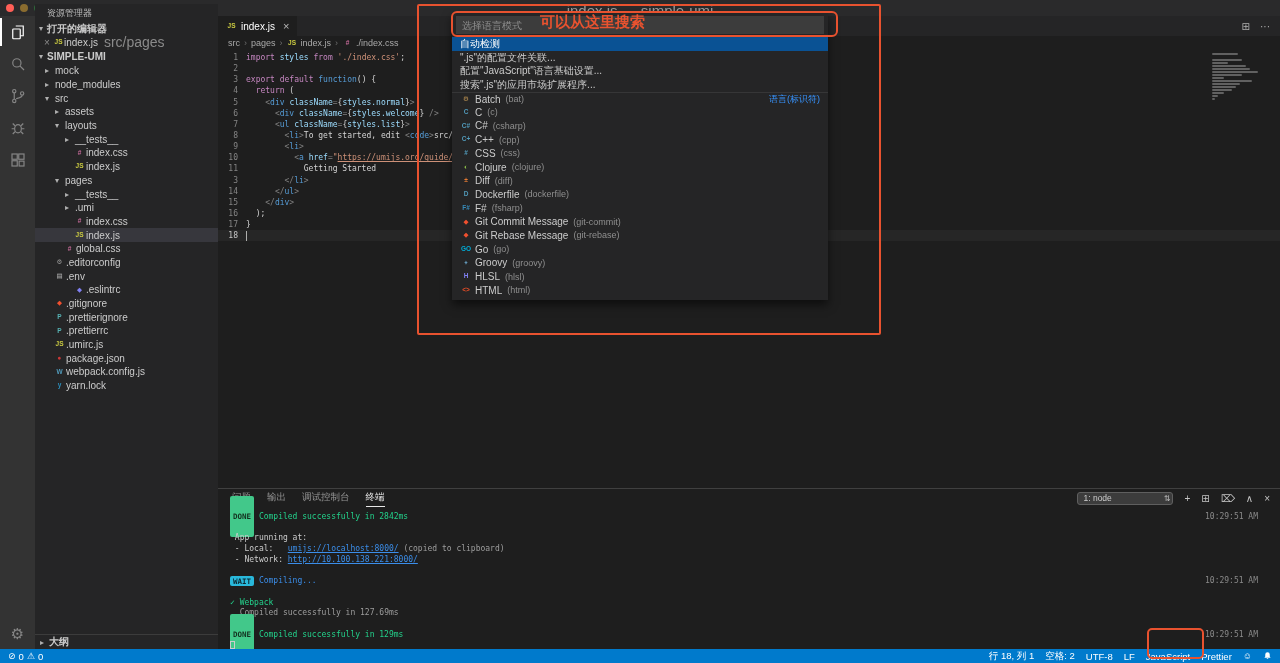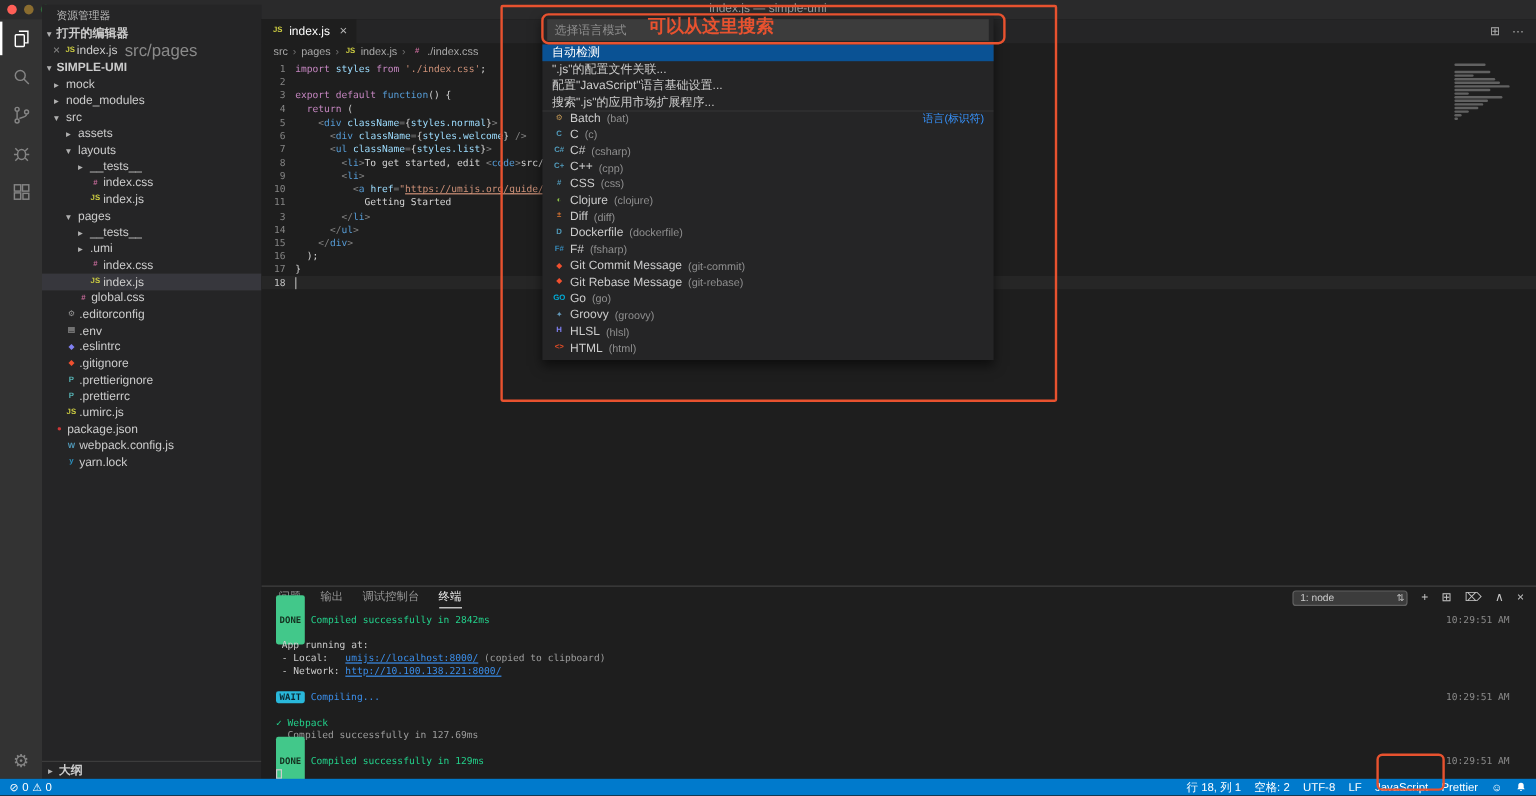--- a/index.html
+++ b/index.html
@@ -5,21 +5,21 @@
   * { margin:0; padding:0; box-sizing:border-box; }
   html,body { width:1280px; height:663px; overflow:hidden; background:#1e1e1e;
     font-family:"Liberation Sans","DejaVu Sans",sans-serif; }
   .window { position:absolute; inset:0; width:1280px; height:663px; background:#1e1e1e; overflow:hidden; }
 
   
   .titlebar { position:absolute; left:0; top:0; width:1280px; height:16px; background:#2a2a2b; }
   .traffic { position:absolute; left:6px; top:4px; display:flex; gap:6px; }
   .tl { width:8px; height:8px; border-radius:50%; display:inline-block; }
   .tl.red{background:#ff5f57}.tl.yellow{background:#8a6c2f}.tl.green{background:#2f6b3a}
-  .wtitle { position:absolute; left:0; right:0; top:2px; text-align:center; font-size:10px; color:#9d9d9d; }
+  .wtitle { position:absolute; left:0; right:0; top:2px; text-align:center; font-size:15px; color:#9d9d9d; }
 
   
   .activitybar { position:absolute; left:0; top:16px; width:35px; bottom:14px; background:#333333; }
   .ab-item { width:35px; height:32px; display:flex; align-items:center; justify-content:center; position:relative; cursor:pointer; }
   .ab-item.active::before { content:""; position:absolute; left:0; top:2px; bottom:2px; width:2px; background:#ffffff; }
   .ab-item svg { stroke:#858585; fill:none; stroke-width:1.6; }
   .ab-item.active svg { stroke:#ffffff; }
   .ab-gear { position:absolute; bottom:6px; left:0; width:35px; text-align:center; color:#858585; font-size:15px; cursor:pointer; }
 
   
@@ -249,21 +249,21 @@
         <div class="tree-row" style="padding-left: 10px;">
           <span class="arrow"></span>
           <span class="ficon" style="color: rgb(154, 154, 154);">⚙</span>
           <span class="tlabel">.editorconfig</span>
         </div>
         <div class="tree-row" style="padding-left: 10px;">
           <span class="arrow"></span>
           <span class="ficon" style="color: rgb(183, 183, 183);">▤</span>
           <span class="tlabel">.env</span>
         </div>
-        <div class="tree-row" style="padding-left: 10px;">
+        <div class="tree-row" style="padding-left: 10px; margin-left: 20px;">
           <span class="arrow"></span>
           <span class="ficon" style="color: rgb(128, 128, 242);">◆</span>
           <span class="tlabel">.eslintrc</span>
         </div>
         <div class="tree-row" style="padding-left: 10px;">
           <span class="arrow"></span>
           <span class="ficon" style="color: rgb(241, 80, 47);">◆</span>
           <span class="tlabel">.gitignore</span>
         </div>
         <div class="tree-row" style="padding-left: 10px;">
@@ -274,21 +274,21 @@
         <div class="tree-row" style="padding-left: 10px;">
           <span class="arrow"></span>
           <span class="ficon" style="color: rgb(86, 179, 180);">P</span>
           <span class="tlabel">.prettierrc</span>
         </div>
         <div class="tree-row" style="padding-left: 10px;">
           <span class="arrow"></span>
           <span class="ficon" style="color: rgb(203, 203, 65);">JS</span>
           <span class="tlabel">.umirc.js</span>
         </div>
-        <div class="tree-row" style="">
+        <div class="tree-row" style="padding-left: 10px;">
           <span class="arrow"></span>
           <span class="ficon" style="color: rgb(203, 56, 55);">●</span>
           <span class="tlabel">package.json</span>
         </div>
         <div class="tree-row" style="padding-left: 10px;">
           <span class="arrow"></span>
           <span class="ficon" style="color: rgb(81, 154, 186);">W</span>
           <span class="tlabel">webpack.config.js</span>
         </div>
         <div class="tree-row" style="padding-left: 10px;">

